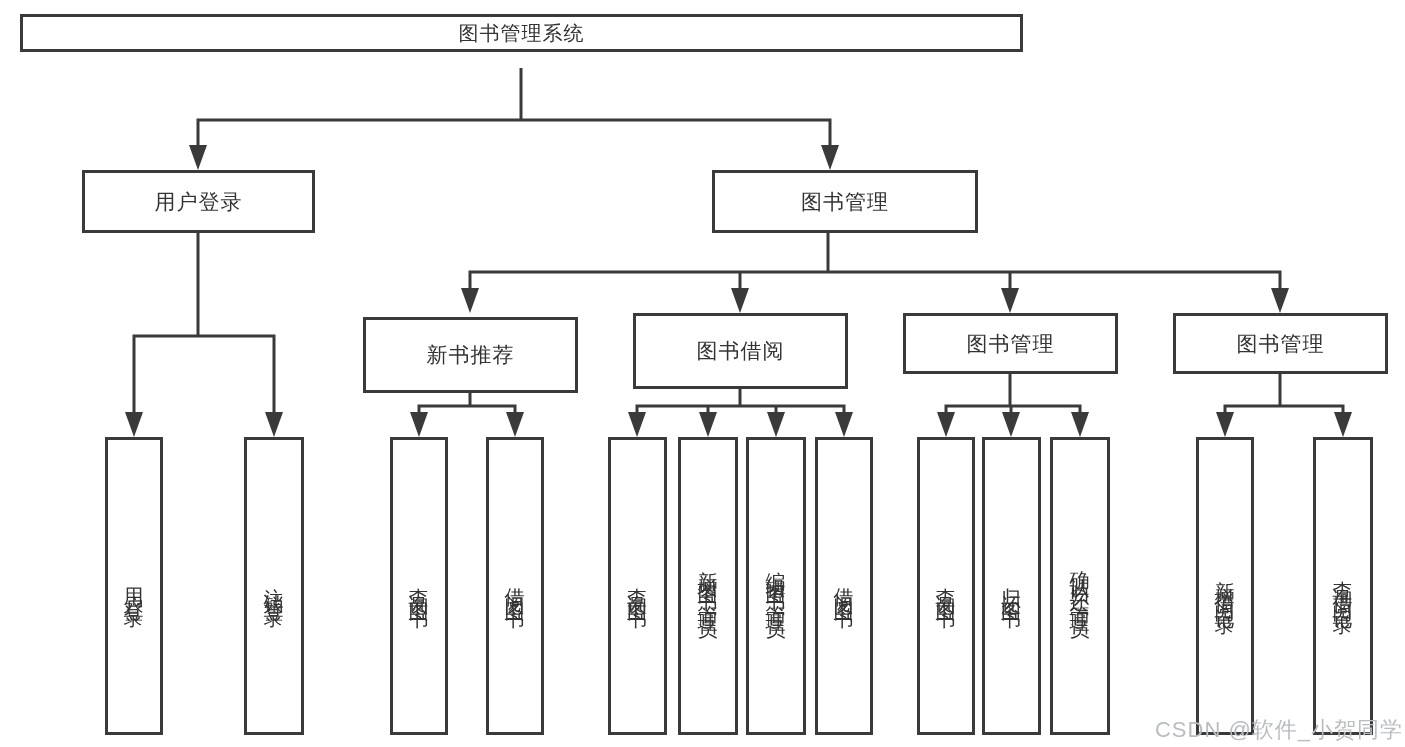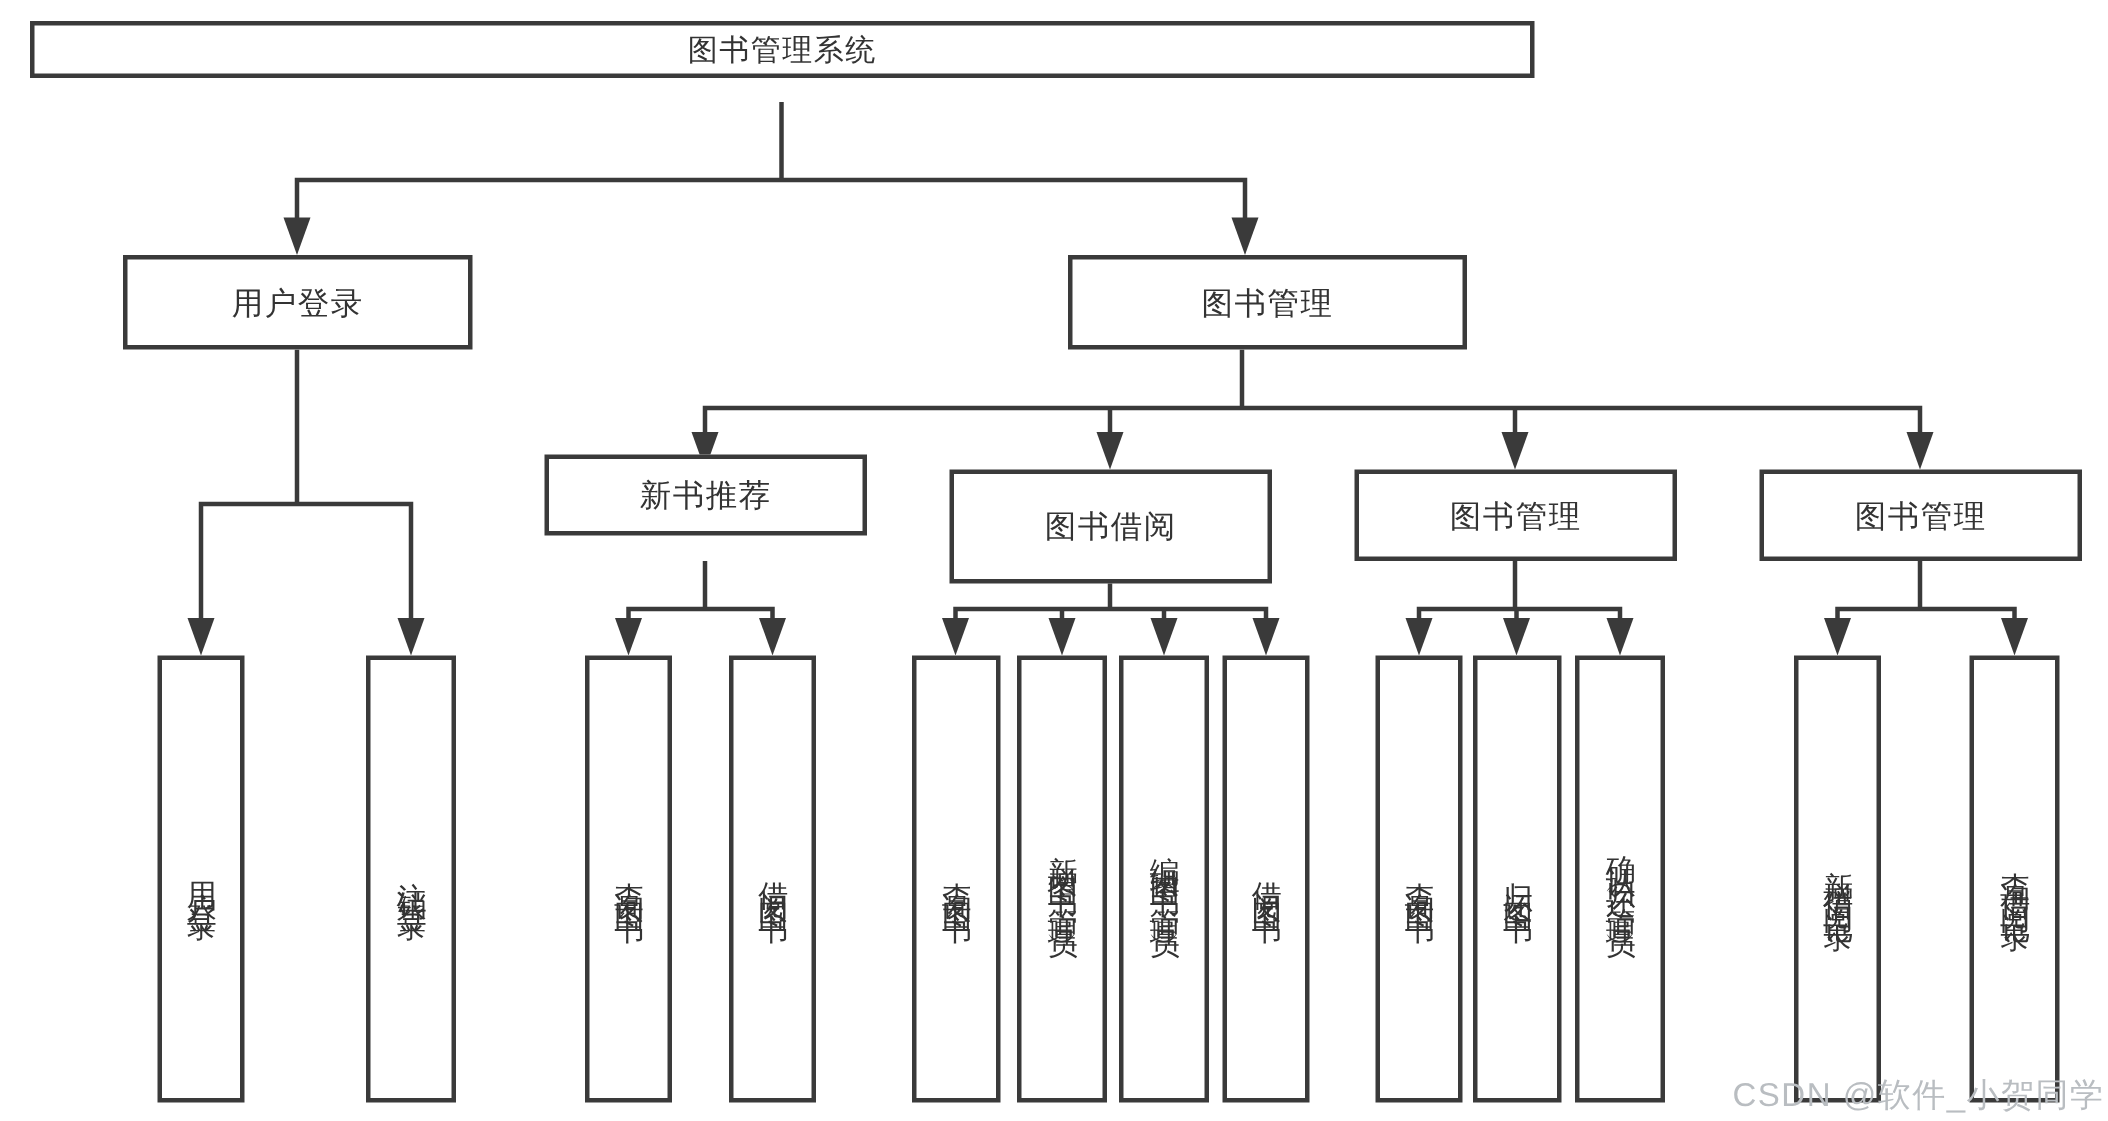--- a/index.html
+++ b/index.html
@@ -118,21 +118,21 @@
     <span>图书管理系统</span>
   </div>
 
   <div class="node h" style="left:82px;top:170px;width:233px;height:63px">
     <span>用户登录</span>
   </div>
   <div class="node h" style="left:712px;top:170px;width:266px;height:63px">
     <span>图书管理</span>
   </div>
 
-  <div class="node h" style="left:363px;top:303px;width:215px;height:54px">
+  <div class="node h" style="left:363px;top:317px;width:215px;height:76px">
     <span>新书推荐</span>
   </div>
   <div class="node h" style="left:633px;top:313px;width:215px;height:76px">
     <span>图书借阅</span>
   </div>
   <div class="node h" style="left:903px;top:313px;width:215px;height:61px">
     <span>图书管理</span>
   </div>
   <div class="node h" style="left:1173px;top:313px;width:215px;height:61px">
     <span>图书管理</span>

